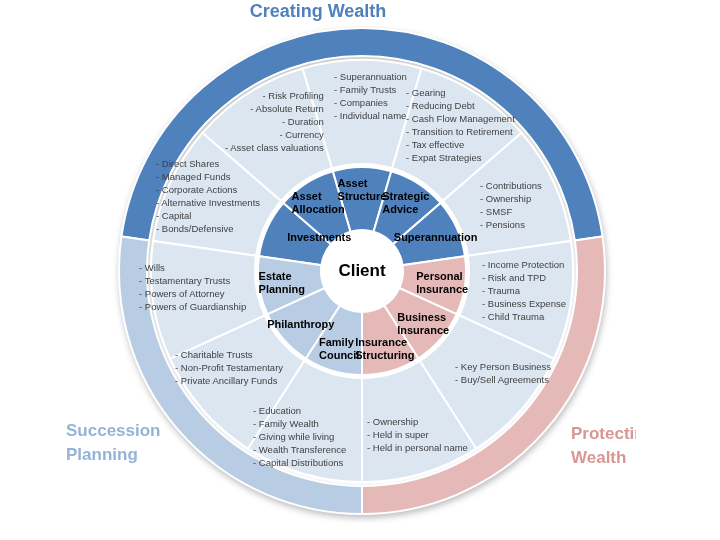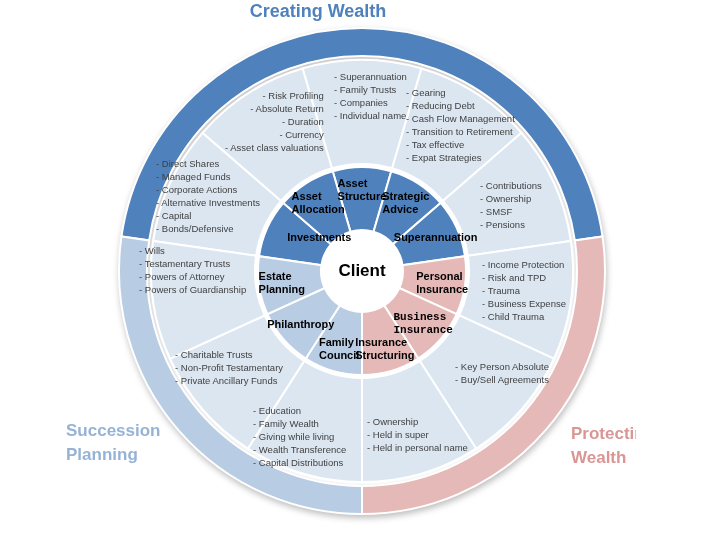--- a/index.html
+++ b/index.html
@@ -119,24 +119,24 @@
       </div>
       <div class="seg-label" style="left: 442.176px; top: 282.528px; color: rgb(0, 0, 0);">Personal
 Insurance</div>
       <div class="seg-list" style="left: 482px; top: 258px; color: rgb(63, 63, 63);">
         <div>- Income Protection</div>
         <div>- Risk and TPD</div>
         <div>- Trauma</div>
         <div>- Business Expense</div>
         <div>- Child Trauma</div>
       </div>
-      <div class="seg-label" style="left: 423.216px; top: 324.044px; color: rgb(0, 0, 0); font-family: Liberation Mono, monospace;">Business
+      <div class="seg-label" style="left: 423.216px; top: 324.044px; color: rgb(0, 0, 0);">Business
 Insurance</div>
       <div class="seg-list" style="left: 455px; top: 360px; color: rgb(63, 63, 63);">
-        <div>- Key Person Absolute</div>
+        <div>- Key Person Business</div>
         <div>- Buy/Sell Agreements</div>
       </div>
       <div class="seg-label" style="left: 384.82px; top: 348.719px; color: rgb(0, 0, 0);">Insurance
 Structuring</div>
       <div class="seg-list" style="left: 367px; top: 415px; color: rgb(63, 63, 63);">
         <div>- Ownership</div>
         <div>- Held in super</div>
         <div>- Held in personal name</div>
       </div>
       <div class="seg-label" style="left: 339.18px; top: 348.719px; color: rgb(0, 0, 0);">Family
@@ -149,20 +149,20 @@
         <div>- Capital Distributions</div>
       </div>
       <div class="seg-label" style="left: 300.784px; top: 324.044px; color: rgb(0, 0, 0);">Philanthropy</div>
       <div class="seg-list" style="left: 175px; top: 348px; color: rgb(63, 63, 63);">
         <div>- Charitable Trusts</div>
         <div>- Non-Profit Testamentary</div>
         <div>- Private Ancillary Funds</div>
       </div>
       <div class="seg-label" style="left: 281.824px; top: 282.528px; color: rgb(0, 0, 0);">Estate
 Planning</div>
-      <div class="seg-list" style="left: 139px; top: 244px; color: rgb(63, 63, 63);">
+      <div class="seg-list" style="left: 139px; top: 261px; color: rgb(63, 63, 63);">
         <div>- Wills</div>
         <div>- Testamentary Trusts</div>
         <div>- Powers of Attorney</div>
         <div>- Powers of Guardianship</div>
       </div>
     </div>
 </div>
 
 </body></html>

